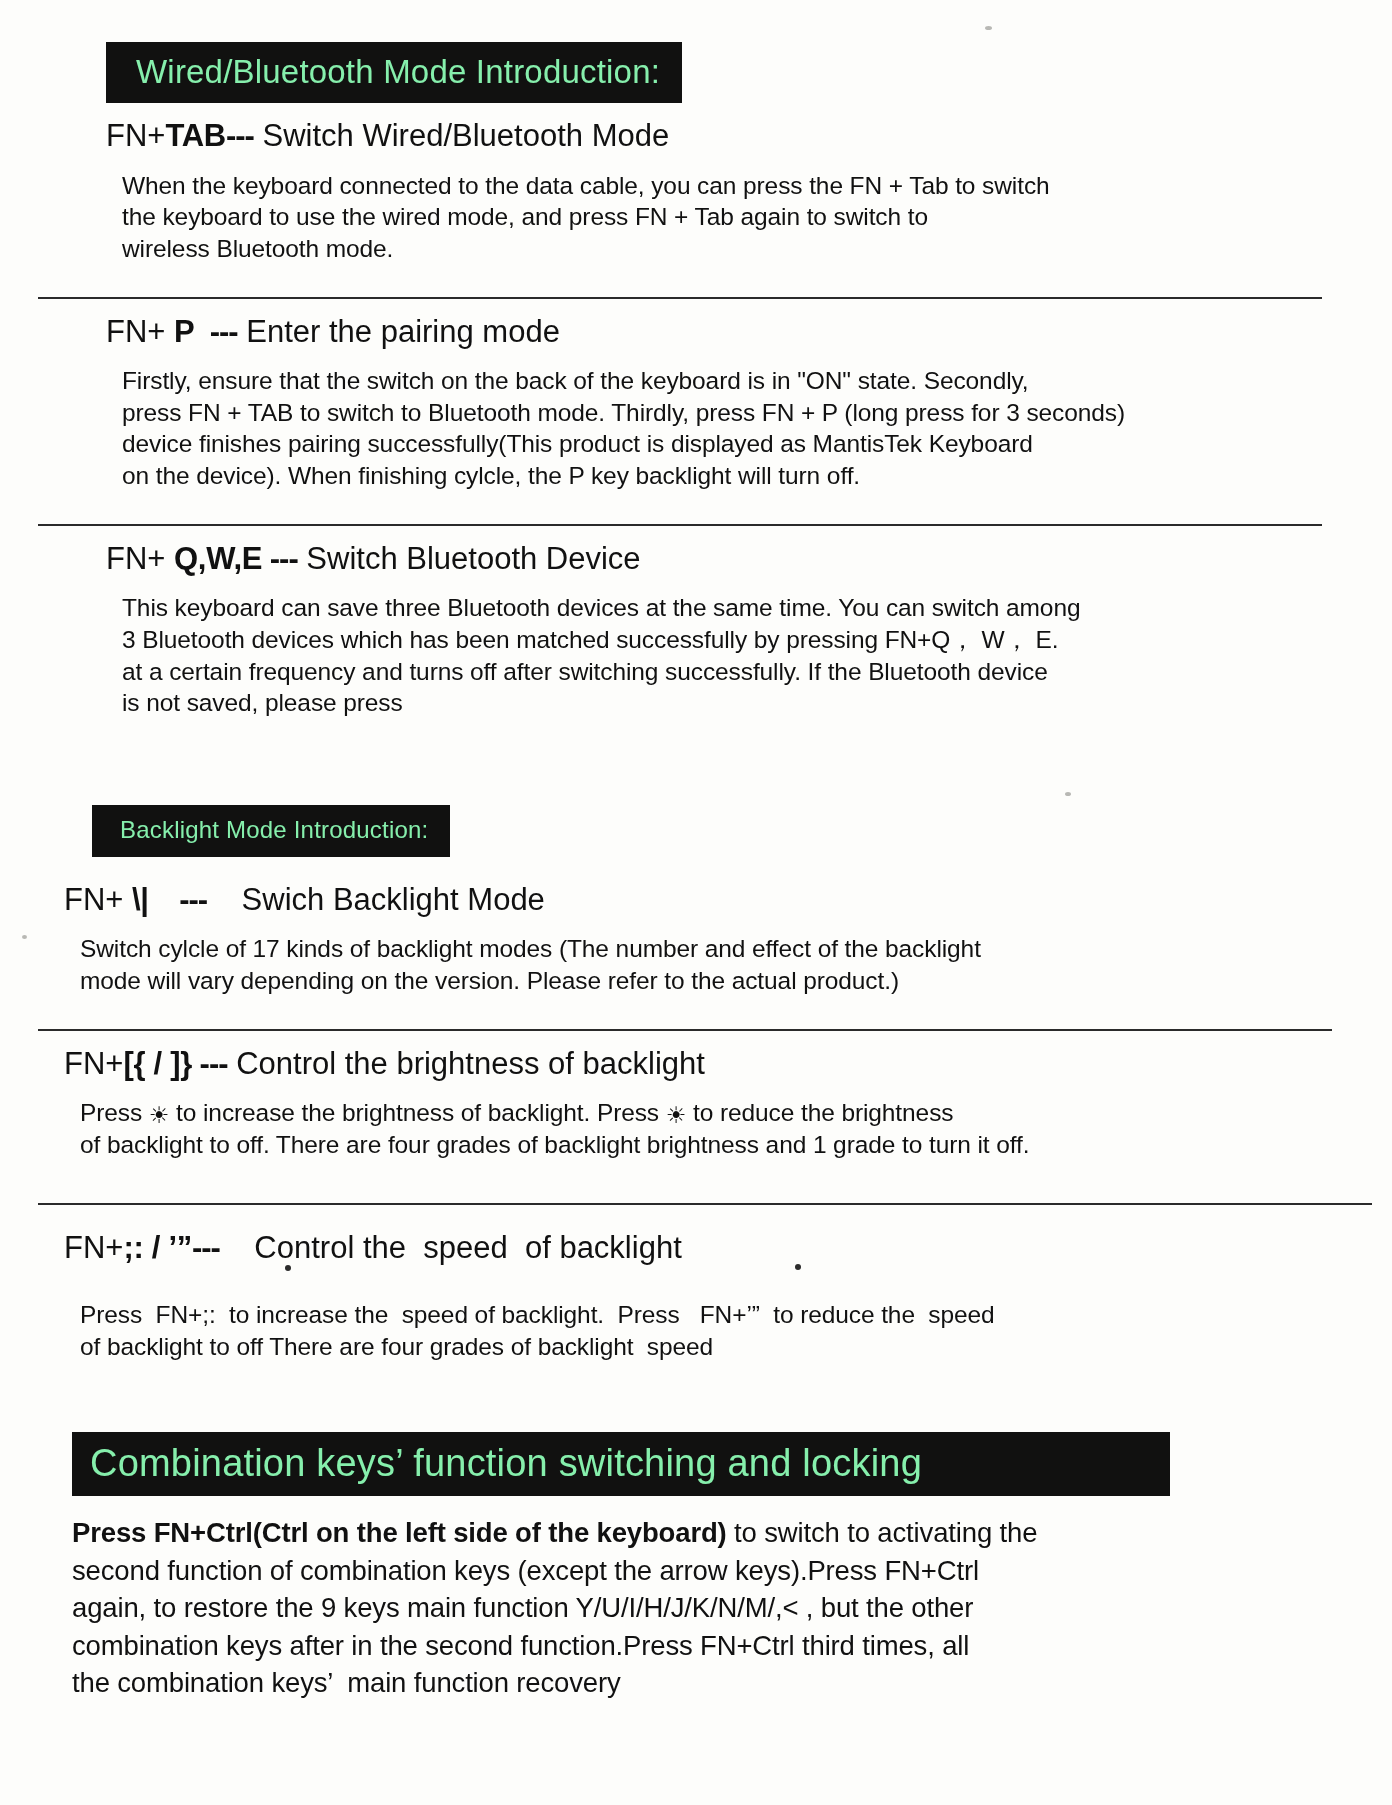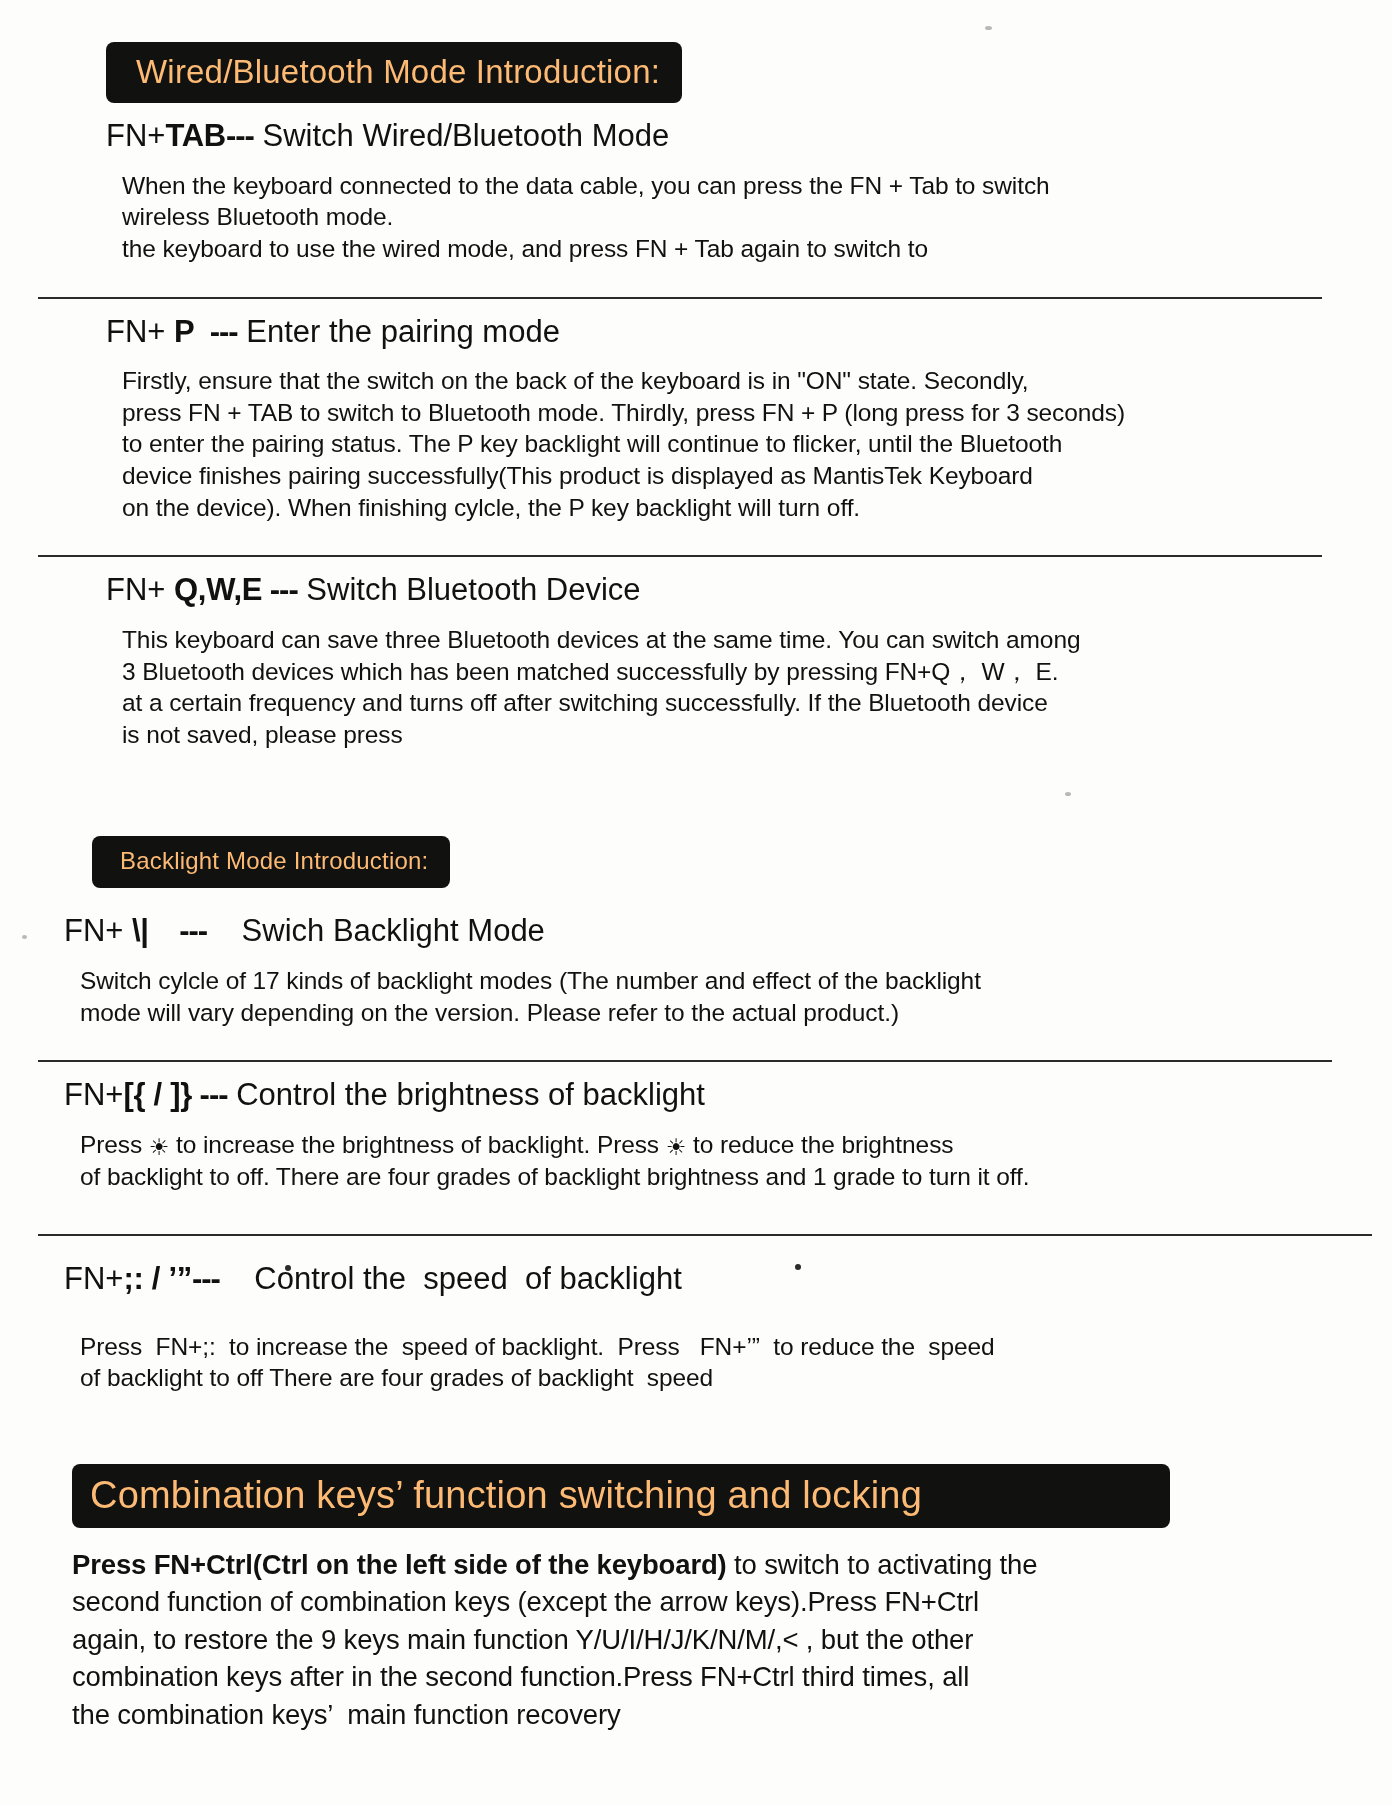--- a/index.html
+++ b/index.html
@@ -20,26 +20,25 @@
     width: 1392px;
     height: 1805px;
     background: #fdfdfb;
     padding: 0;
     box-sizing: border-box;
   }
 
   
   .bar {
     background: #111110;
-    color: #fdba74;
+    color: #86efac;
     display: inline-block;
     font-weight: 400;
     letter-spacing: 0.2px;
     line-height: 1.0;
-    border-radius: 8px;
   }
   .bar-1 {
     margin-left: 106px;
     margin-top: 42px;
     padding: 13px 22px 15px 30px;
     font-size: 33px;
   }
   .bar-2 {
     margin-left: 92px;
     margin-top: 0px;
@@ -136,38 +135,37 @@
 
   
   <div class="bar bar-1">Wired/Bluetooth Mode  Introduction:</div>
 
   
   <div class="wrap-top section">
     <div class="gap-s"></div>
     <div class="sec-title"><span>FN+</span><span class="kw">TAB</span><span class="dash">---</span><span> Switch Wired/Bluetooth Mode</span></div>
     <div class="sec-body">
       <div>When the keyboard connected to the data cable, you can press the FN + Tab to switch</div>
+      <div>the keyboard to use the wired mode, and press FN + Tab again to switch to</div>
       <div>wireless Bluetooth mode.</div>
-      <div>the keyboard to use the wired mode, and press FN + Tab again to switch to</div>
     </div>
   </div>
 
   <div style="padding:0 70px 0 38px;">
       <div class="gap-s"></div>
     <hr class="rule">
   </div>
 
   
   <div class="wrap-top section">
     <div class="gap-s"></div>
     <div class="sec-title"><span>FN+ </span><span class="kw">P</span><span class="dash">  ---</span><span> Enter the pairing mode</span></div>
     <div class="sec-body">
       <div>Firstly, ensure that the switch on the back of the keyboard is in "ON" state. Secondly,</div>
       <div>press FN + TAB to switch to Bluetooth mode. Thirdly, press FN + P (long press for 3 seconds)</div>
-      <div>to enter the pairing status. The P key backlight will continue to flicker, until the Bluetooth</div>
       <div>device finishes pairing successfully(This product is displayed as MantisTek Keyboard</div>
       <div>on the device). When finishing cylcle, the P key backlight will turn off.</div>
     </div>
   </div>
 
   <div style="padding:0 70px 0 38px;">
       <div class="gap-s"></div>
     <hr class="rule">
   </div>
 

